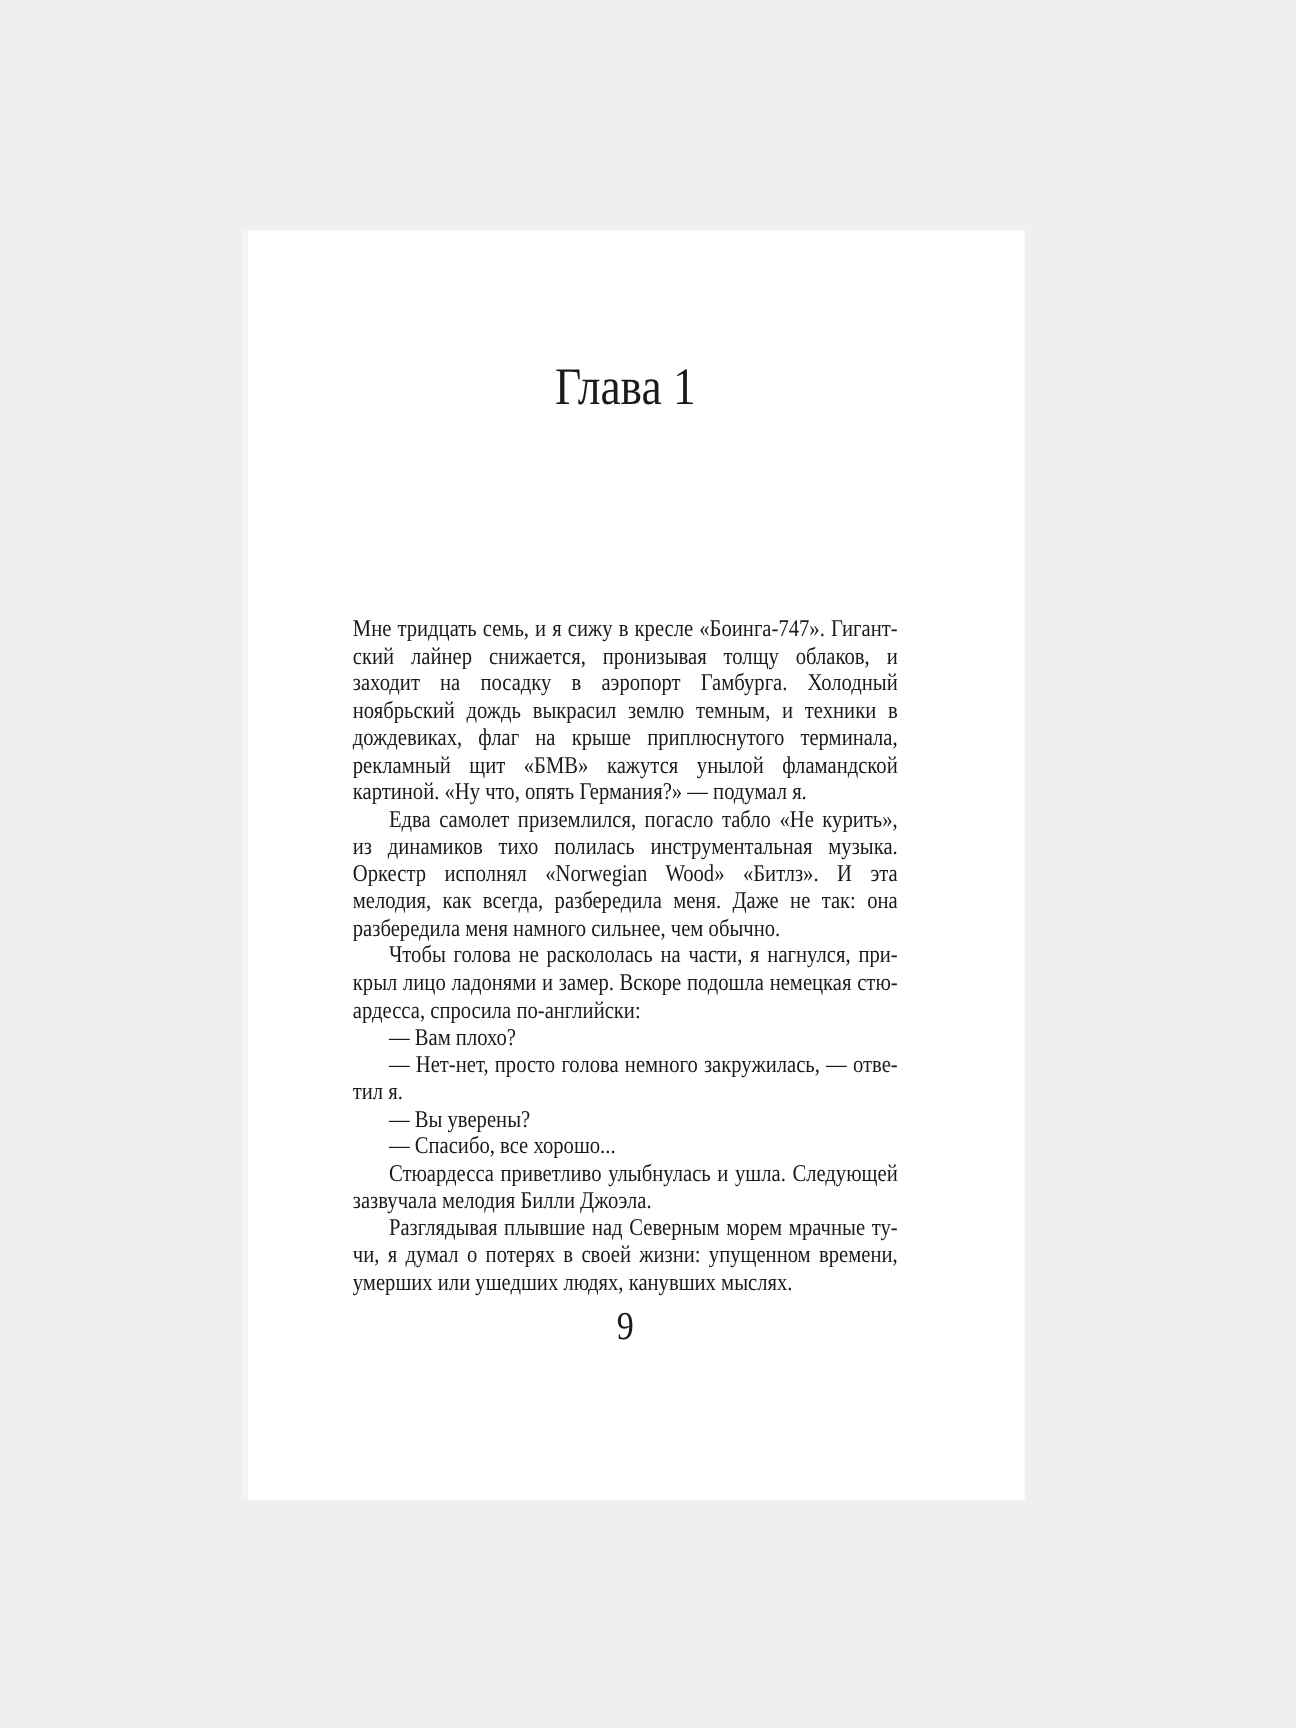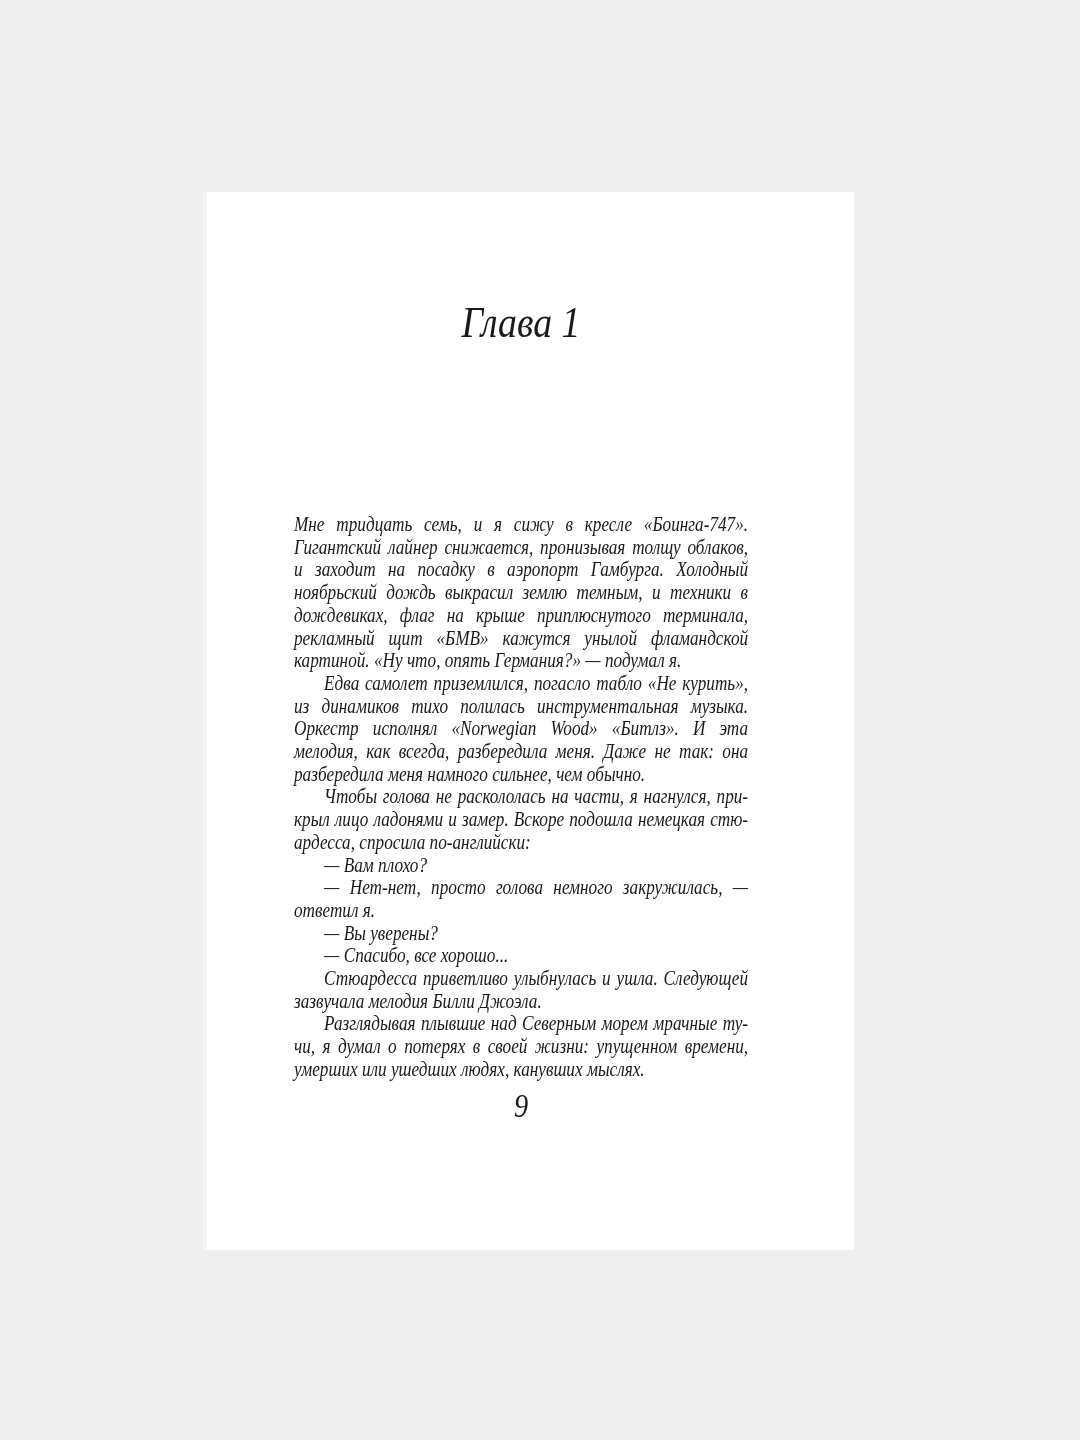--- a/index.html
+++ b/index.html
@@ -15,21 +15,20 @@
   }
   body {
     background: var(--background);
     font-family: "Liberation Serif", "DejaVu Serif", serif;
     color: var(--text);
   }
   .canvas {
     position: relative;
     width: 865px; height: 1440px;
     background: var(--background);
-    font-style: italic;
   }
   .paper {
     position: absolute;
     left: 202px; top: 192px;
     width: 652px; height: 1058px;
     background: var(--paper);
   }
   .page-edge {
     position: absolute;
     left: 0; top: 0;

